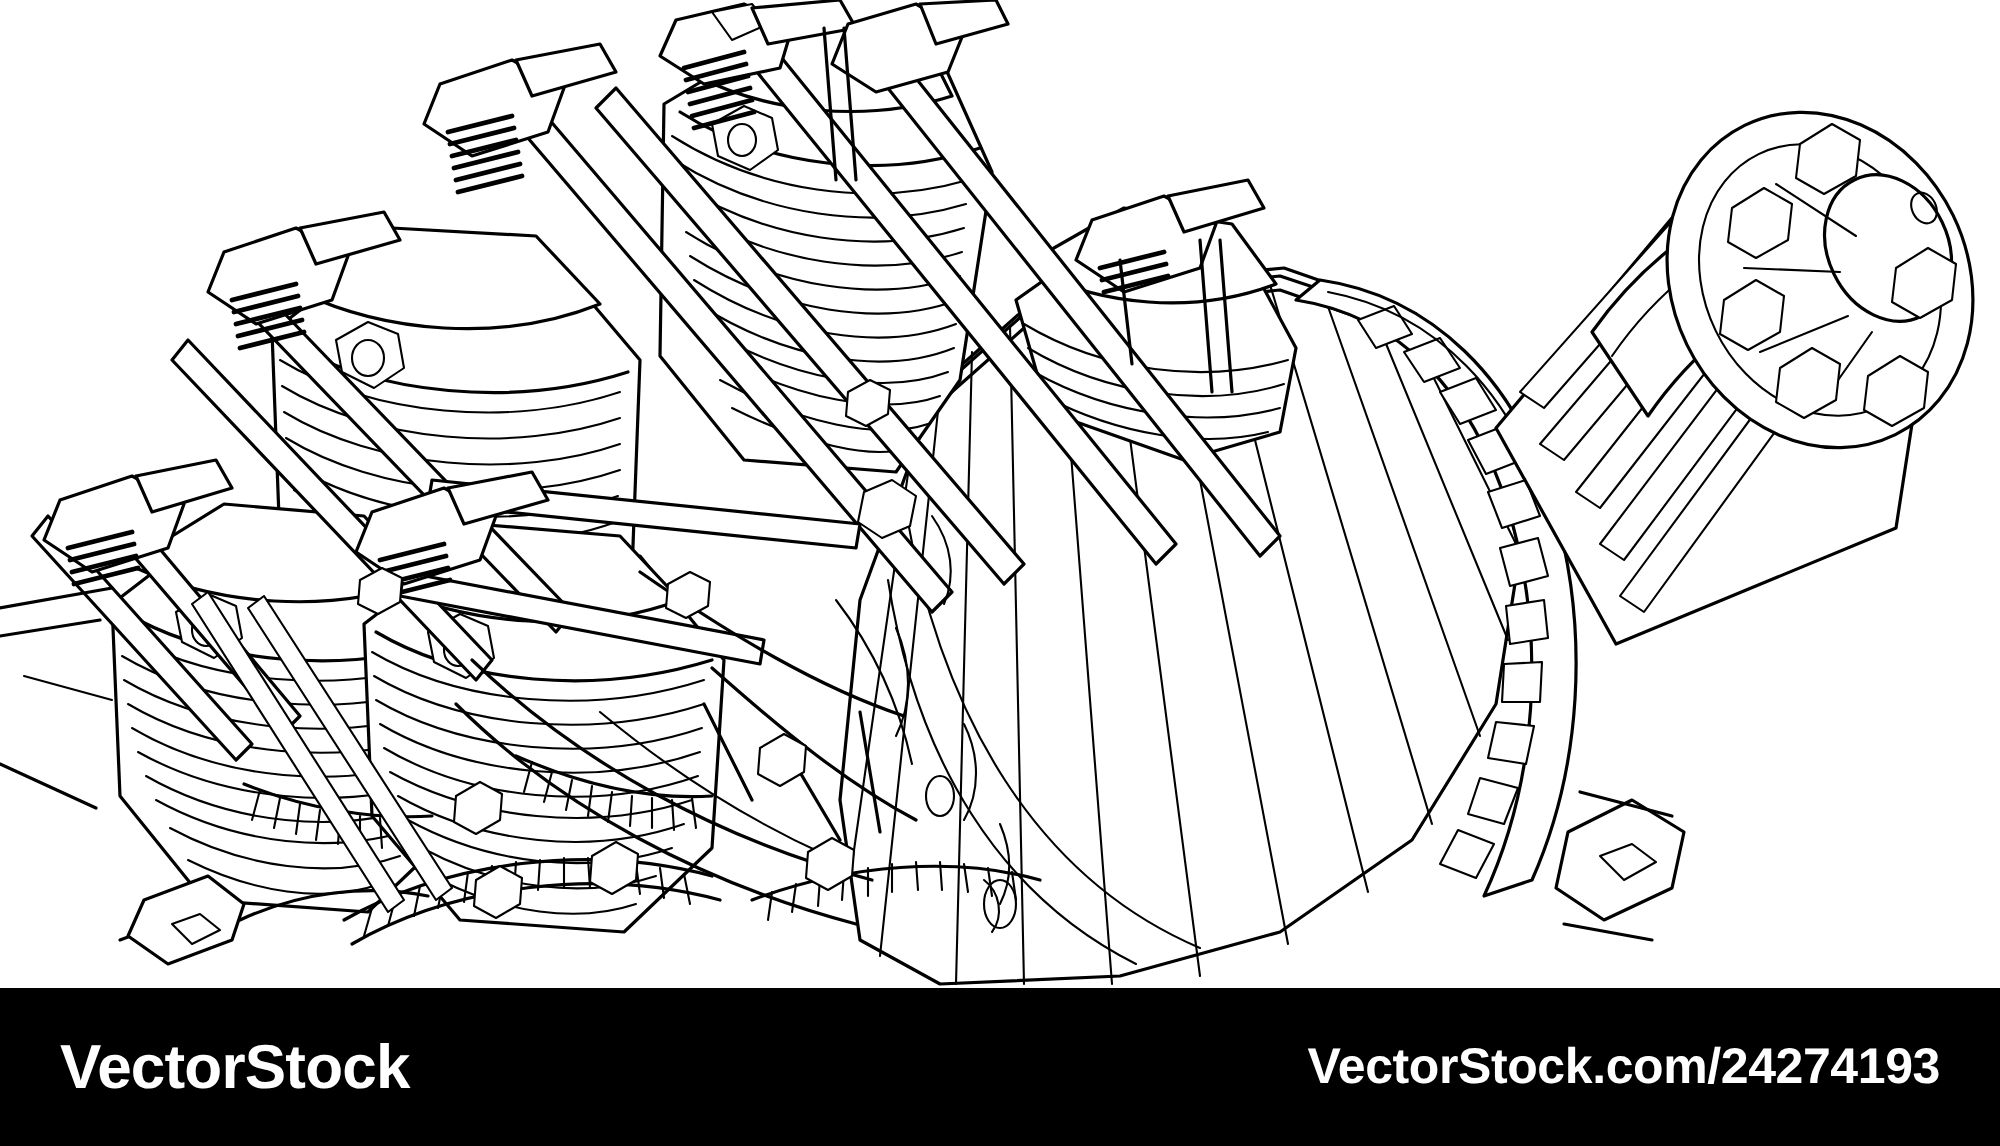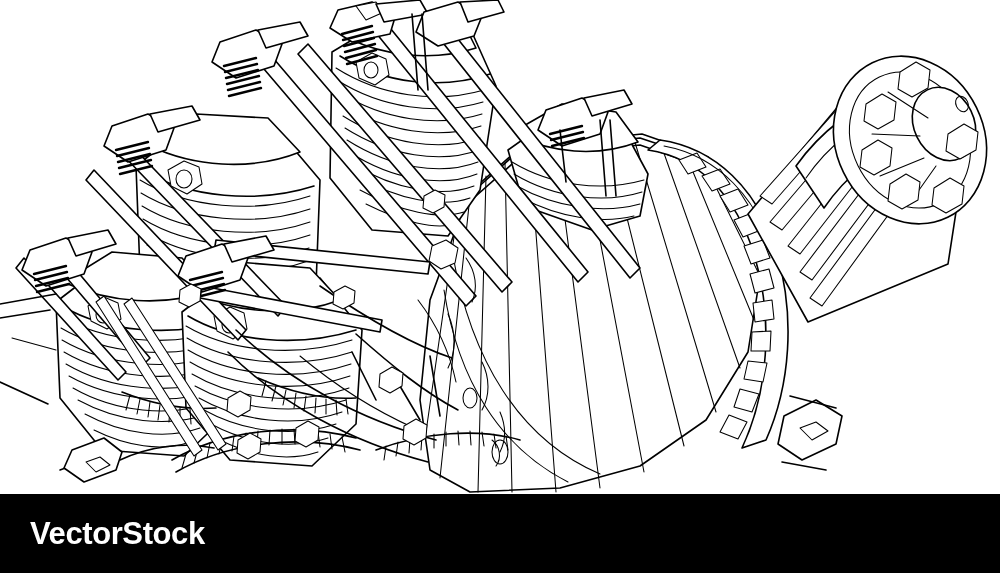--- a/index.html
+++ b/index.html
@@ -439,15 +439,16 @@
         <path class="ln" d="M560,130 L566,182"></path>
         <path class="ln" d="M412,14 L418,90"></path>
         <path class="ln" d="M422,14 L428,90"></path>
       </g>
 
     </svg>
   </div>
 
   <div id="footer">
     <div id="brand">VectorStock</div>
+    <div id="url">VectorStock.com/24274193</div>
   </div>
 
 </div>
 
 </body></html>

